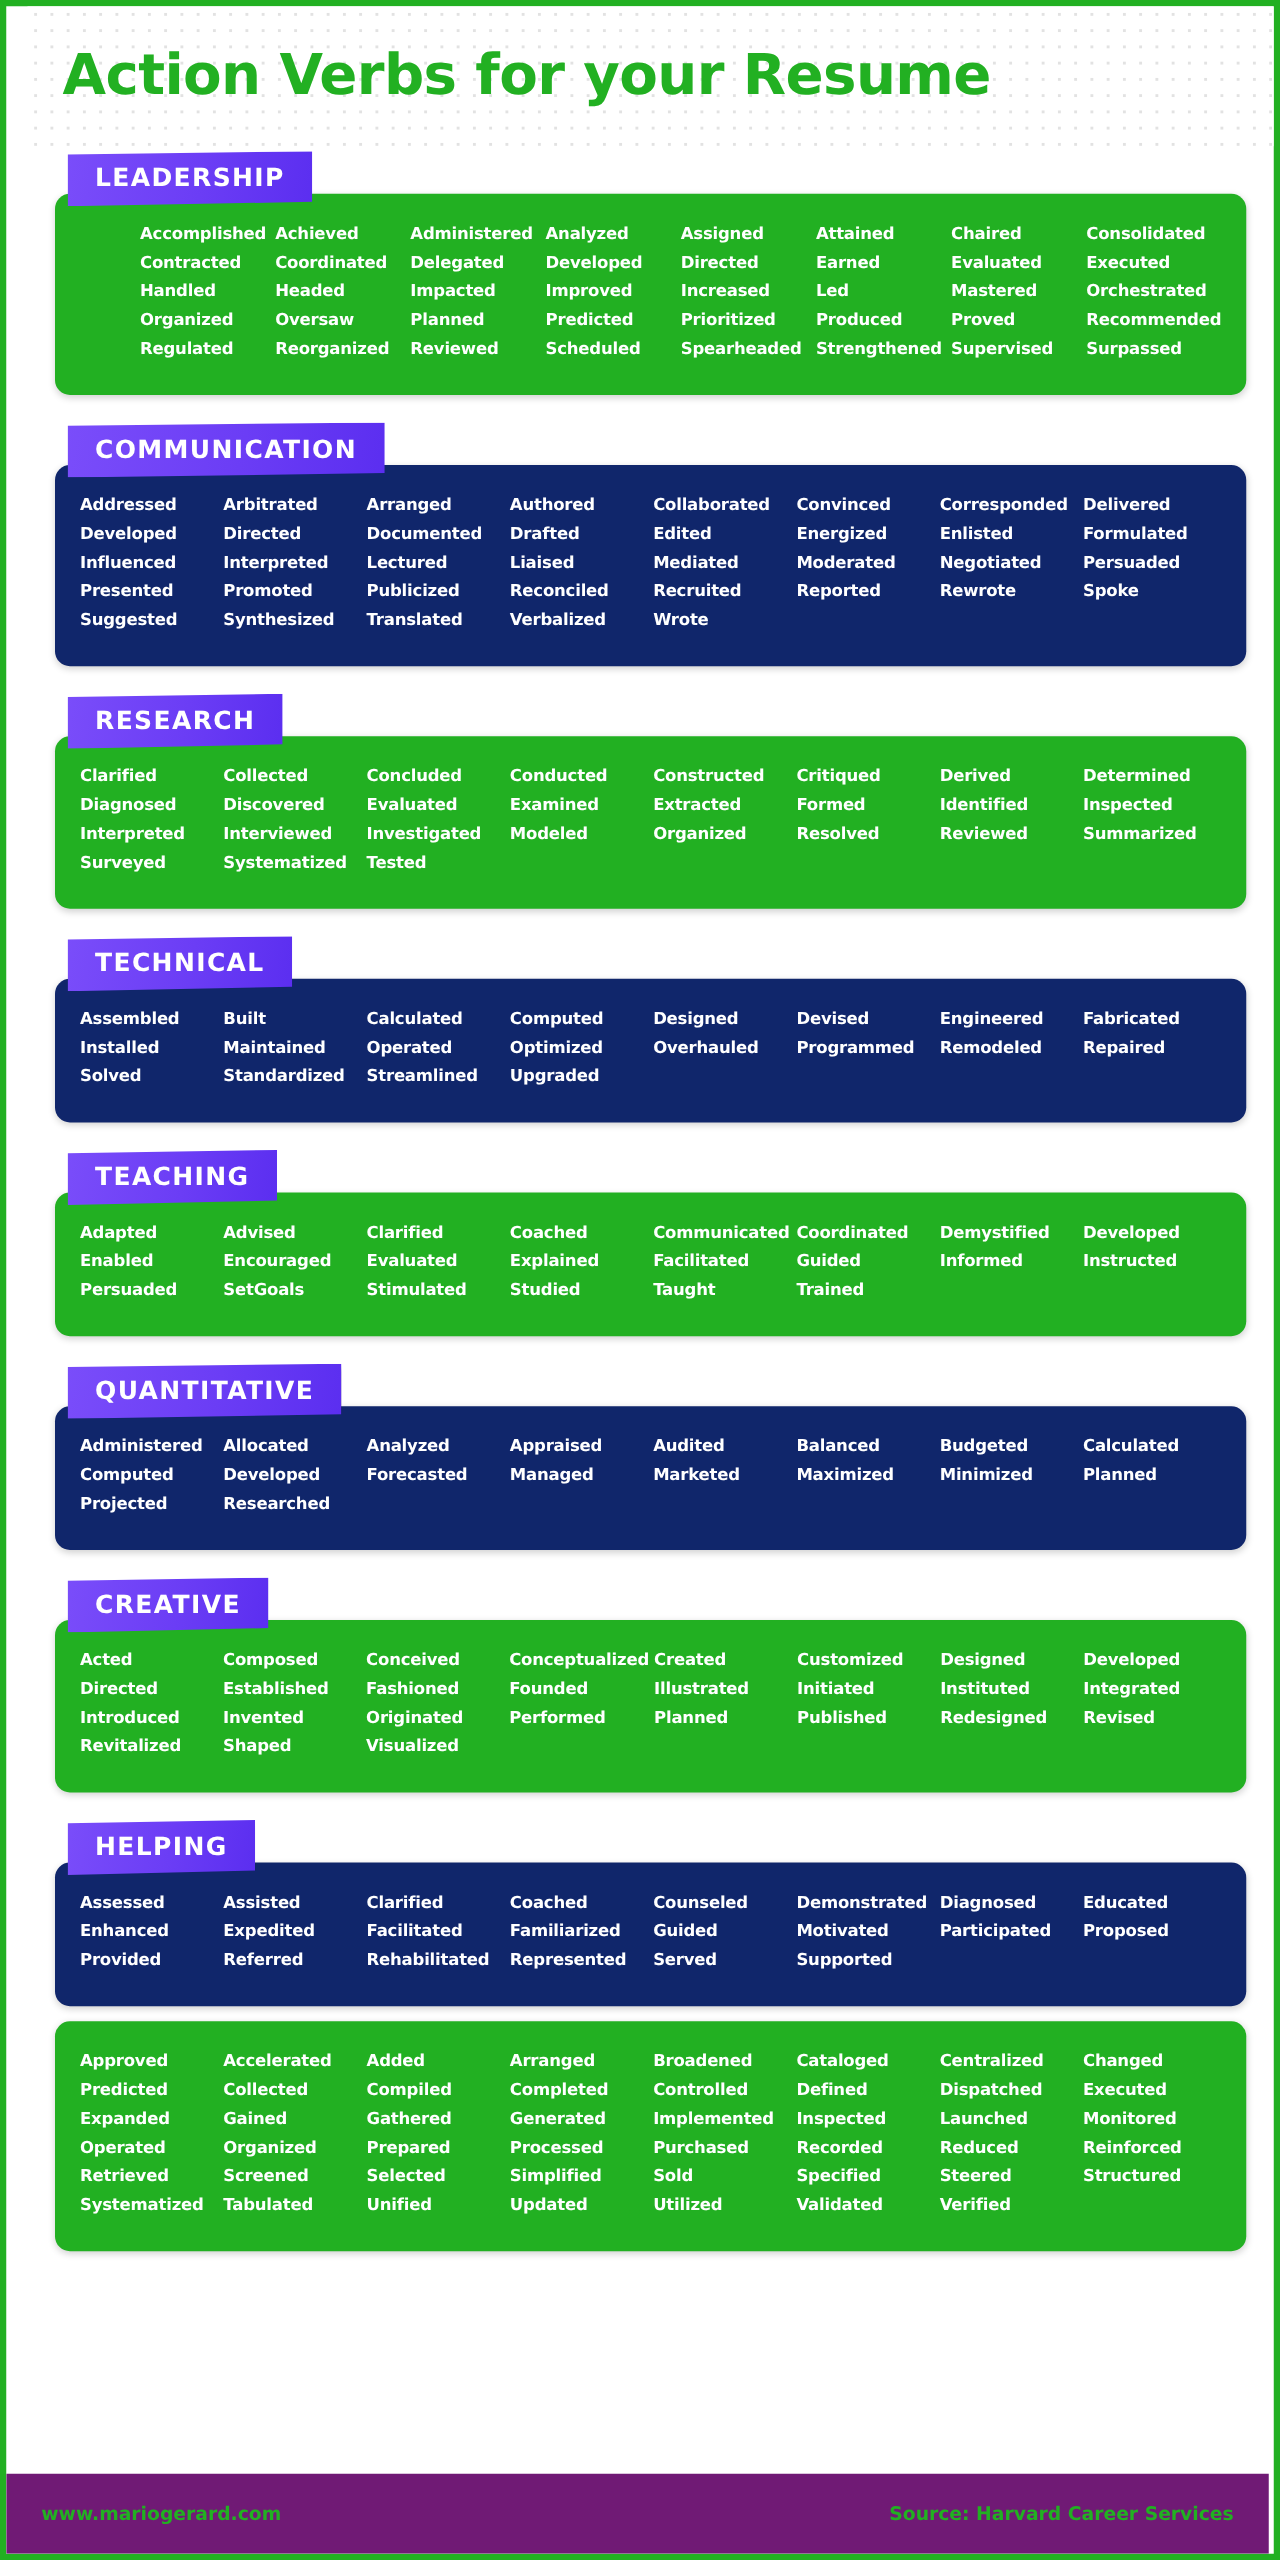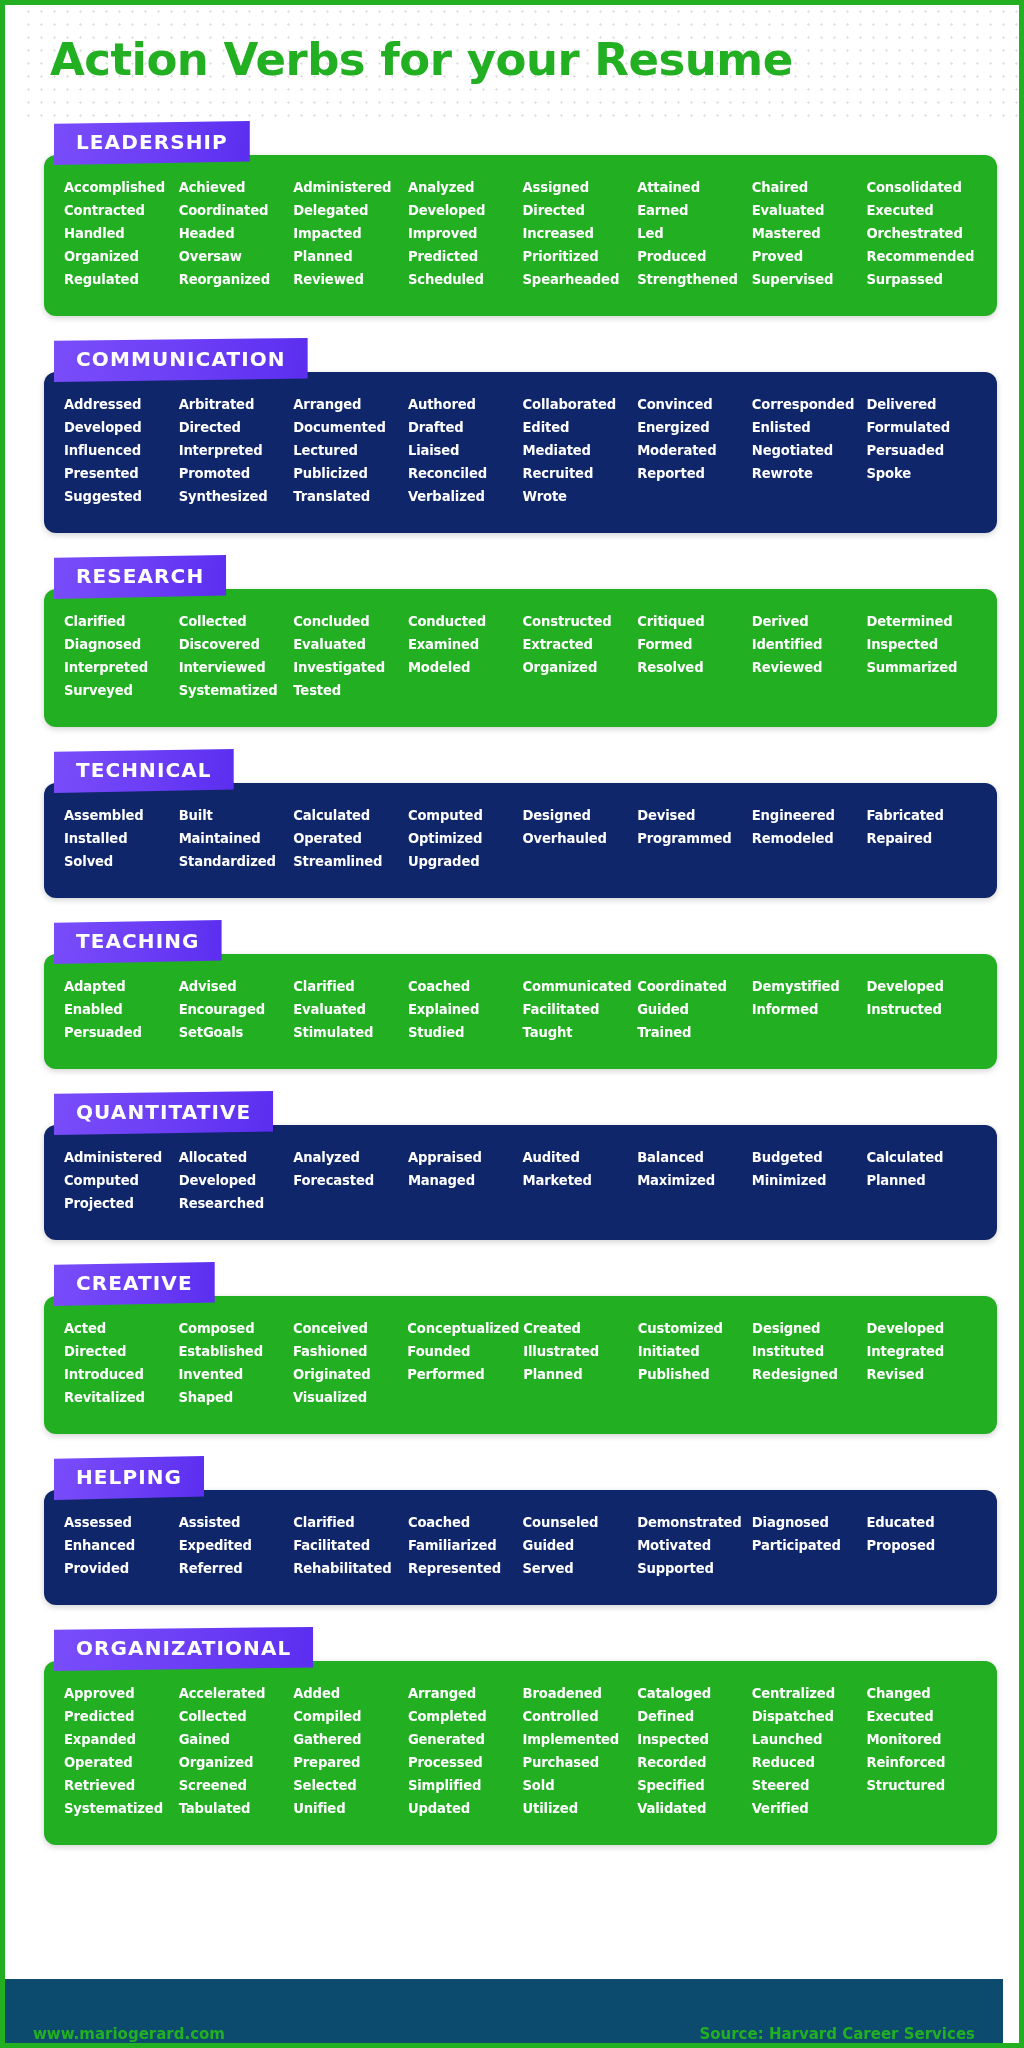--- a/index.html
+++ b/index.html
@@ -110,48 +110,48 @@
     line-height: 21px;
     white-space: nowrap;
     font-family: "DejaVu Sans", sans-serif;
     letter-spacing: -0.15px;
   }
   .word.empty { visibility: hidden; }
 
   
   .footer {
     position: absolute;
-    left: 0; right: 16px; bottom: 0;
+    left: 0; right: 4px; bottom: 0;
     height: 64px;
     padding: 0 28px;
     display: flex;
-    align-items: flex-end;
+    align-items: center;
     justify-content: space-between;
-    background: #0c4a6e;
+    background: #701a75;
   }
   .footer-text {
     color: #22b022;
     font-size: 15px;
     font-weight: 700;
     font-family: "DejaVu Sans", sans-serif;
   }
 </style>
 </head>
 <body>
 
 <div id="page">
 
   <div class="header">
     <div class="title">Action Verbs for your Resume</div>
 
   </div>
 
   <div class="sections">
       <div class="section"><div class="tab-shadow"></div><div class="tab">LEADERSHIP</div><div class="panel green">
-          <div class="words" style="grid-template-columns: repeat(8, 1fr);">
+          <div class="words" style="grid-template-columns: repeat(8, 1fr); margin-left: 48px;">
             <div class="word">Accomplished</div>
             <div class="word">Achieved</div>
             <div class="word">Administered</div>
             <div class="word">Analyzed</div>
             <div class="word">Assigned</div>
             <div class="word">Attained</div>
             <div class="word">Chaired</div>
             <div class="word">Consolidated</div>
             <div class="word">Contracted</div>
             <div class="word">Coordinated</div>
@@ -408,21 +408,21 @@
             <div class="word">Provided</div>
             <div class="word">Referred</div>
             <div class="word">Rehabilitated</div>
             <div class="word">Represented</div>
             <div class="word">Served</div>
             <div class="word">Supported</div>
             <div class="word empty"></div>
             <div class="word empty"></div>
           </div>
         </div></div>
-      <div class="section"><div class="tab-shadow"></div><div class="tab">ORGANIZATIONAL</div><div class="panel green">
+      <div class="section"><div class="tab-shadow"></div><div class="panel green">
           <div class="words" style="grid-template-columns: repeat(8, 1fr);">
             <div class="word">Approved</div>
             <div class="word">Accelerated</div>
             <div class="word">Added</div>
             <div class="word">Arranged</div>
             <div class="word">Broadened</div>
             <div class="word">Cataloged</div>
             <div class="word">Centralized</div>
             <div class="word">Changed</div>
             <div class="word">Predicted</div>

